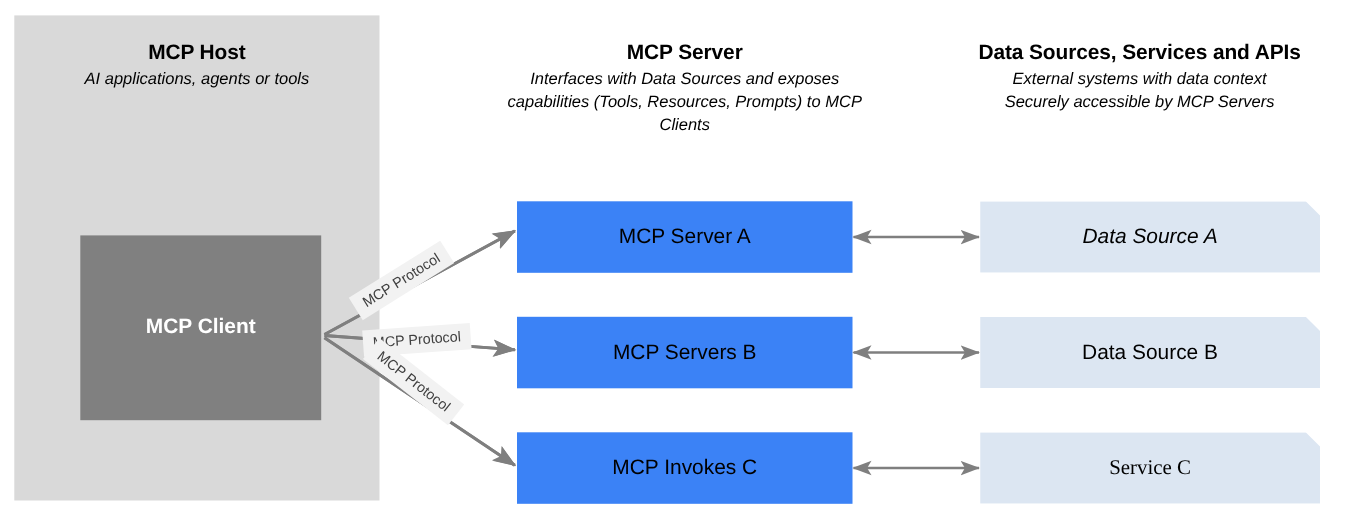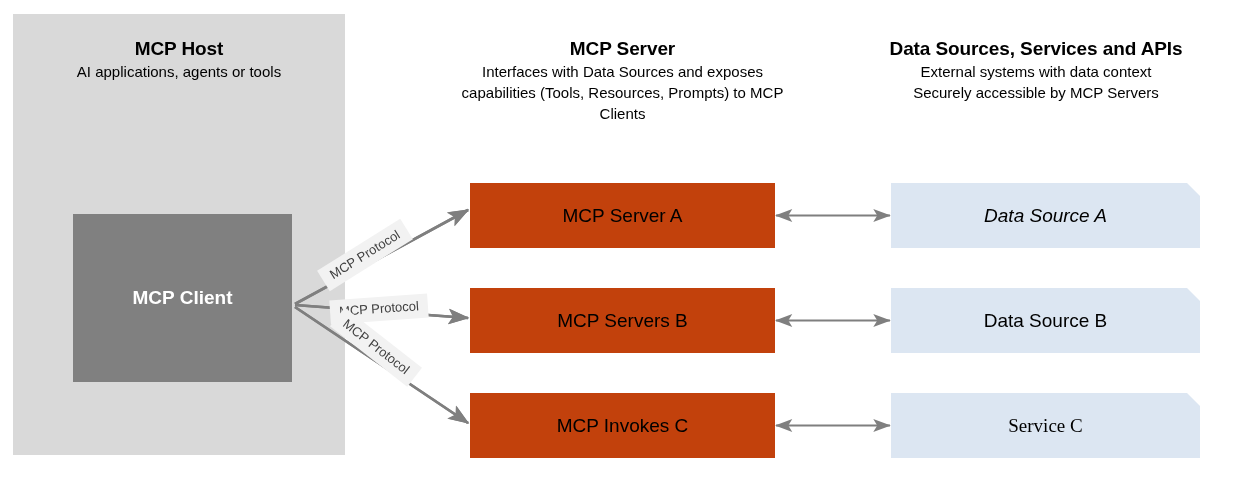--- a/index.html
+++ b/index.html
@@ -37,20 +37,21 @@
   }
   .col-title {
     font-size: 19px;
     font-weight: bold;
     line-height: 25px;
     letter-spacing: -0.1px;
     white-space: nowrap;
   }
   .col-sub {
     font-size: 15px;
+    font-style: italic;
     line-height: 21px;
   }
   #header-host {
     left: 13px;
     top: 36px;
     width: 332px;
   }
   #header-server {
     left: 455px;
     top: 36px;
@@ -89,21 +90,21 @@
     font-style: italic;
     line-height: 21.5px;
     white-space: pre-line;
   }
   
   .server-box {
     position: absolute;
     left: 470px;
     width: 305px;
     height: 65px;
-    background: #c2410c;
+    background: #3b82f6;
     display: flex;
     align-items: center;
     justify-content: center;
     font-size: 19px;
     line-height: 25px;
     color: #000;
   }
   #server-a { top: 183px; }
   #server-b { top: 288px; }
   #server-c { top: 393px; }

